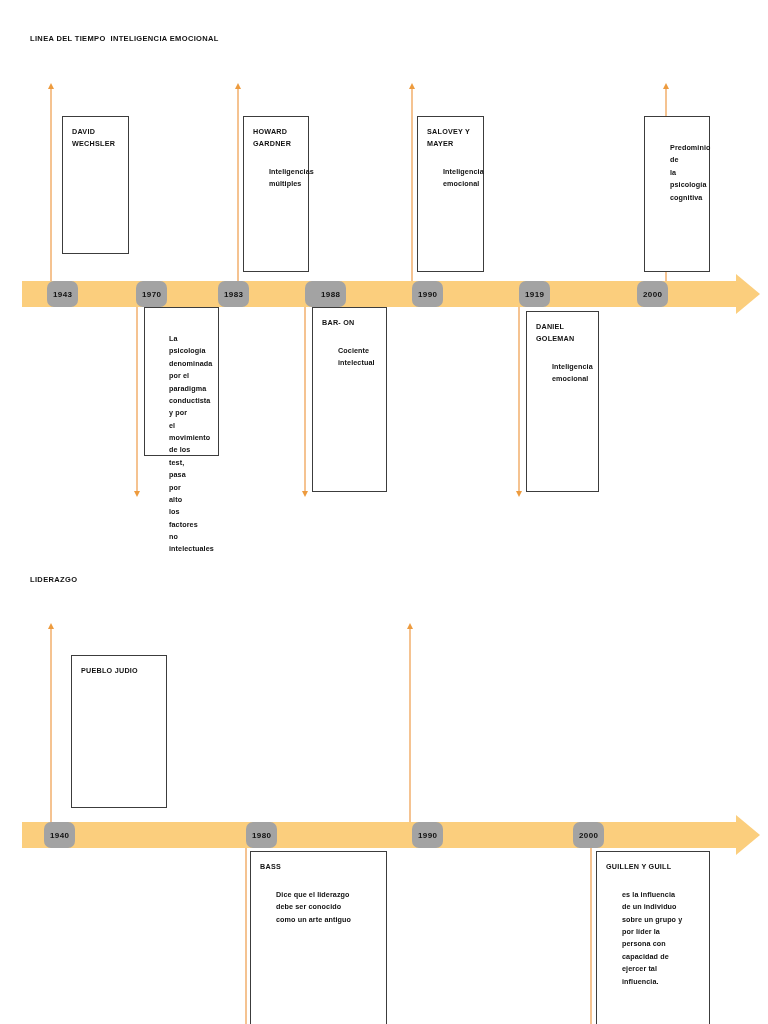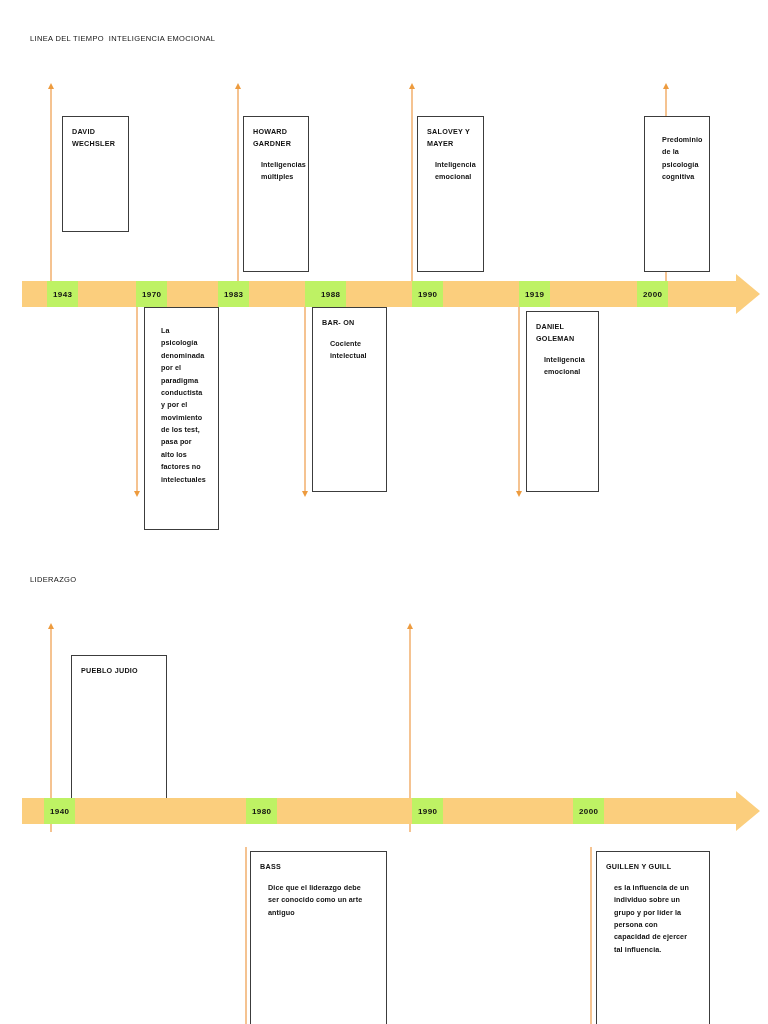--- a/index.html
+++ b/index.html
@@ -14,21 +14,21 @@
     position: relative;
     width: 768px;
     height: 1024px;
     background: #ffffff;
   }
 
   
   .section-title {
     position: absolute;
     font-size: 7.5px;
-    font-weight: normal;
+    font-weight: bold;
     letter-spacing: .35px;
     color: #111111;
     white-space: pre;
   }
 
   
   .tl-bar {
     position: absolute;
     height: 26px;
     background: #FBCE7D;
@@ -40,29 +40,30 @@
     top: -7px;
     width: 0; height: 0;
     border-top: 20px solid transparent;
     border-bottom: 20px solid transparent;
     border-left: 24px solid #FBCE7D;
   }
   .year-badge {
     position: absolute;
     top: 0;
     height: 26px;
-    background: #bef264;
+    background: #a3a3a3;
     color: #111111;
     font-size: 8px;
     font-weight: bold;
     letter-spacing: .4px;
     display: flex;
     align-items: center;
     justify-content: center;
     padding: 0 6px;
+    border-radius: 7px;
   }
 
   
   .conn {
     position: absolute;
     width: 2px;
     background: #F5C391;
   }
   .conn .head-up {
     position: absolute;
@@ -96,21 +97,21 @@
     letter-spacing: .25px;
     margin: 0 0 9px 0;
     white-space: pre-line;
   }
   .ev-body {
     font-size: 7.2px;
     font-weight: bold;
     color: #111111;
     line-height: 1.72;
     letter-spacing: .1px;
-    margin: 8px;
+    margin: 16px;
   }
 </style>
 </head>
 <body>
 
 <div class="page">
 
   <div class="section-title" style="left:30px; top:34px;">LINEA DEL TIEMPO  INTELIGENCIA EMOCIONAL</div>
 
   <div class="conn" style="left:50px; top:88px; height:204px;">
@@ -129,21 +130,21 @@
   <div class="conn" style="left:136px; top:292px; height:200px;">
     <span class="head-down"></span>
   </div>
   <div class="conn" style="left:304px; top:292px; height:200px;">
     <span class="head-down"></span>
   </div>
   <div class="conn" style="left:518px; top:292px; height:200px;">
     <span class="head-down"></span>
   </div>
 
-  <div class="ev-box" style="left:62px; top:116px; width:67px; height:116px;">
+  <div class="ev-box" style="left:62px; top:116px; width:67px; height:138px;">
     <p class="ev-title">DAVID
 WECHSLER</p>
   </div>
 
   <div class="ev-box" style="left:243px; top:116px; width:66px; height:156px;">
     <p class="ev-title">HOWARD
 GARDNER</p>
     <p class="ev-body">Inteligencias múltiples</p>
   </div>
 
@@ -161,21 +162,21 @@
     <span class="tip"></span>
     <div class="year-badge" style="left:25px;">1943</div>
     <div class="year-badge" style="left:114px;">1970</div>
     <div class="year-badge" style="left:196px;">1983</div>
     <div class="year-badge" style="left:283px;padding-left:16px;">1988</div>
     <div class="year-badge" style="left:390px;">1990</div>
     <div class="year-badge" style="left:497px;">1919</div>
     <div class="year-badge" style="left:615px;">2000</div>
   </div>
 
-  <div class="ev-box" style="left:144px; top:307px; width:75px; height:223px;padding-left:8px;">
+  <div class="ev-box" style="left:144px; top:307px; width:75px; height:149px;padding-left:8px;">
     <p class="ev-body">La psicología denominada por el paradigma conductista y por el movimiento de los test, pasa por alto los factores no intelectuales</p>
   </div>
 
   <div class="ev-box" style="left:312px; top:307px; width:75px; height:185px;">
     <p class="ev-title">BAR- ON</p>
     <p class="ev-body">Cociente intelectual</p>
   </div>
 
   <div class="ev-box" style="left:526px; top:311px; width:73px; height:181px;">
     <p class="ev-title">DANIEL
@@ -193,21 +194,21 @@
   </div>
 
   <div class="conn" style="left:245px; top:847px; height:177px;"></div>
   <div class="conn" style="left:590px; top:847px; height:177px;"></div>
 
   <div class="ev-box" style="left:71px; top:655px; width:96px; height:153px;">
     <p class="ev-title">PUEBLO JUDIO</p>
   </div>
 
 
-  <div class="tl-bar" style="left:22px; top:798px; width:714px;">
+  <div class="tl-bar" style="left:22px; top:822px; width:714px;">
     <span class="tip"></span>
     <div class="year-badge" style="left:22px;">1940</div>
     <div class="year-badge" style="left:224px;">1980</div>
     <div class="year-badge" style="left:390px;">1990</div>
     <div class="year-badge" style="left:551px;">2000</div>
   </div>
 
   <div class="ev-box" style="left:250px; top:851px; width:137px; height:185px;">
     <p class="ev-title">BASS</p>
     <p class="ev-body">Dice que el liderazgo debe ser conocido  como un  arte antiguo</p>

